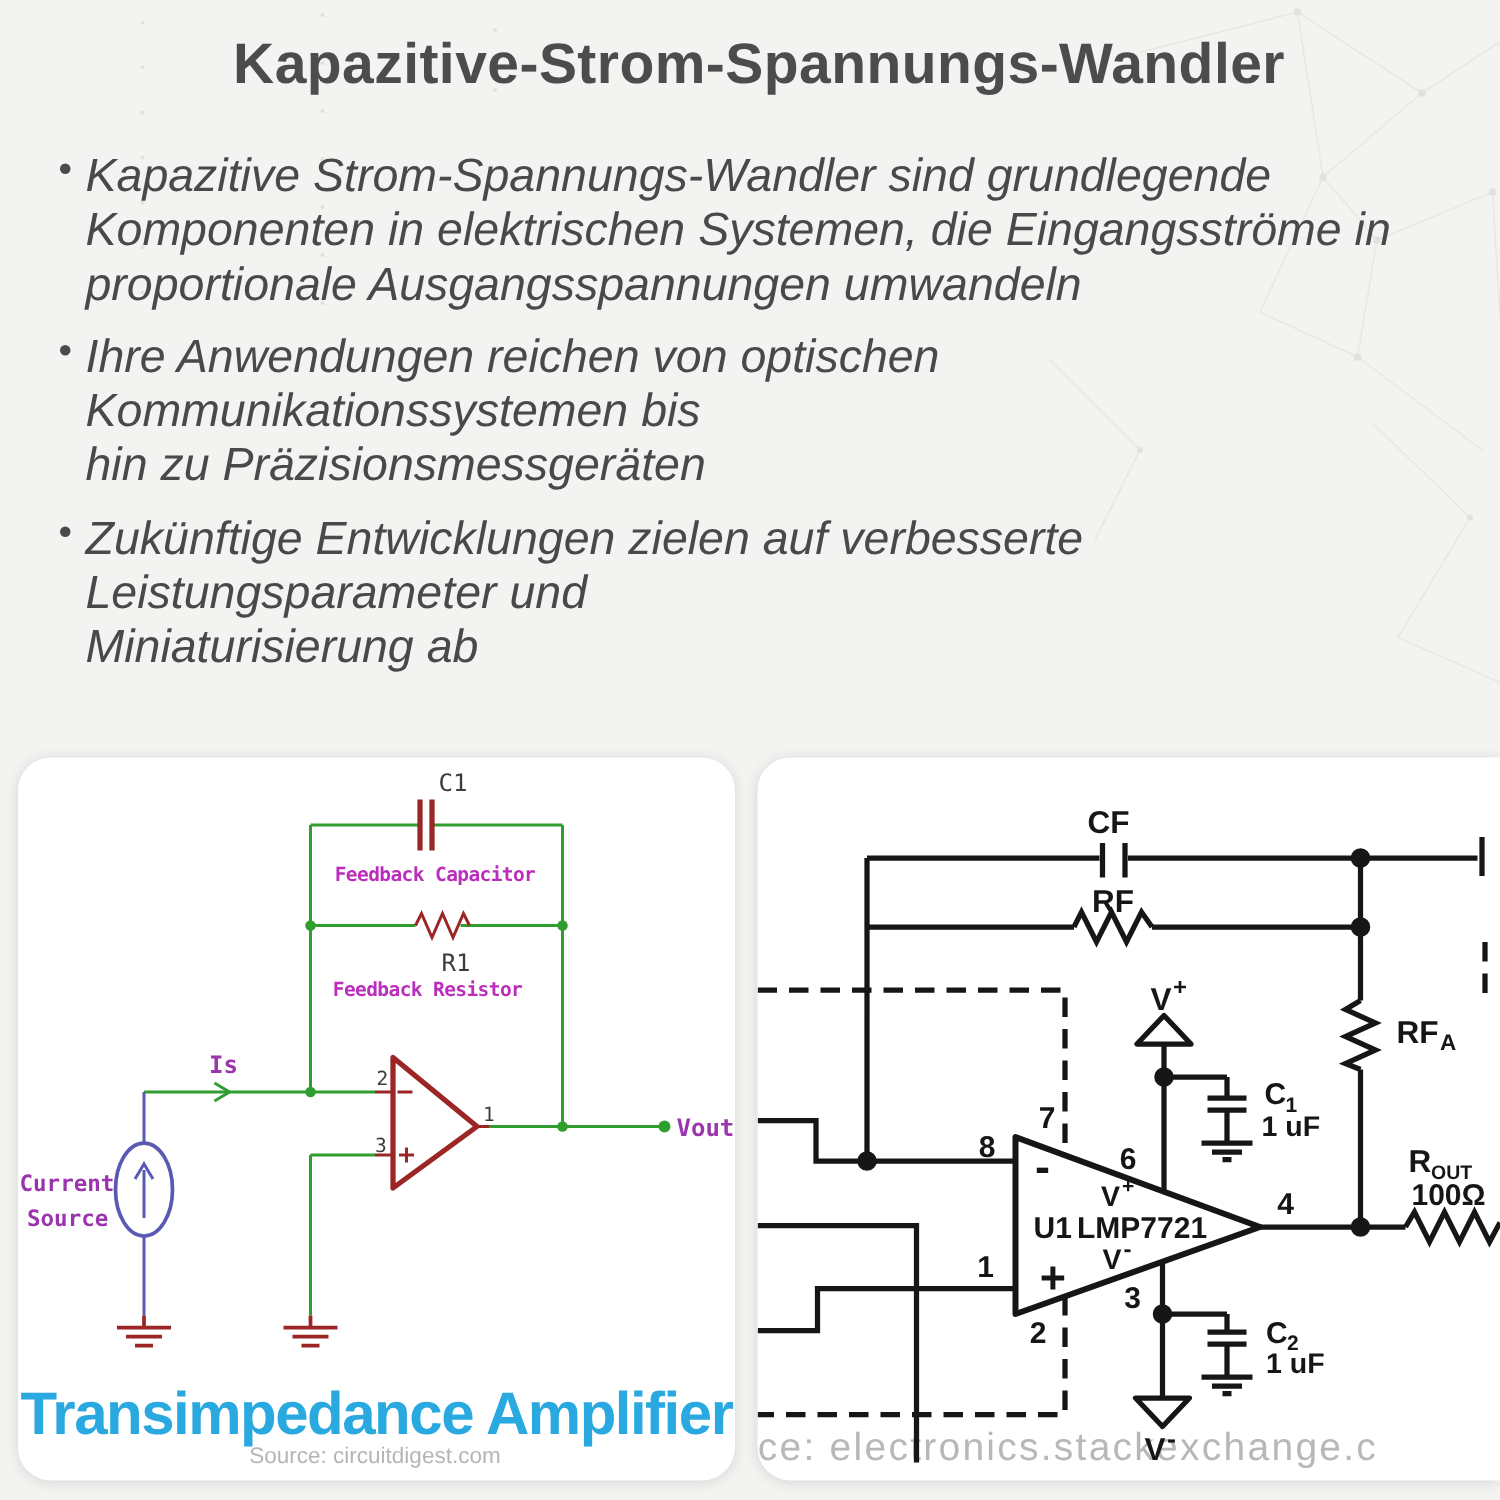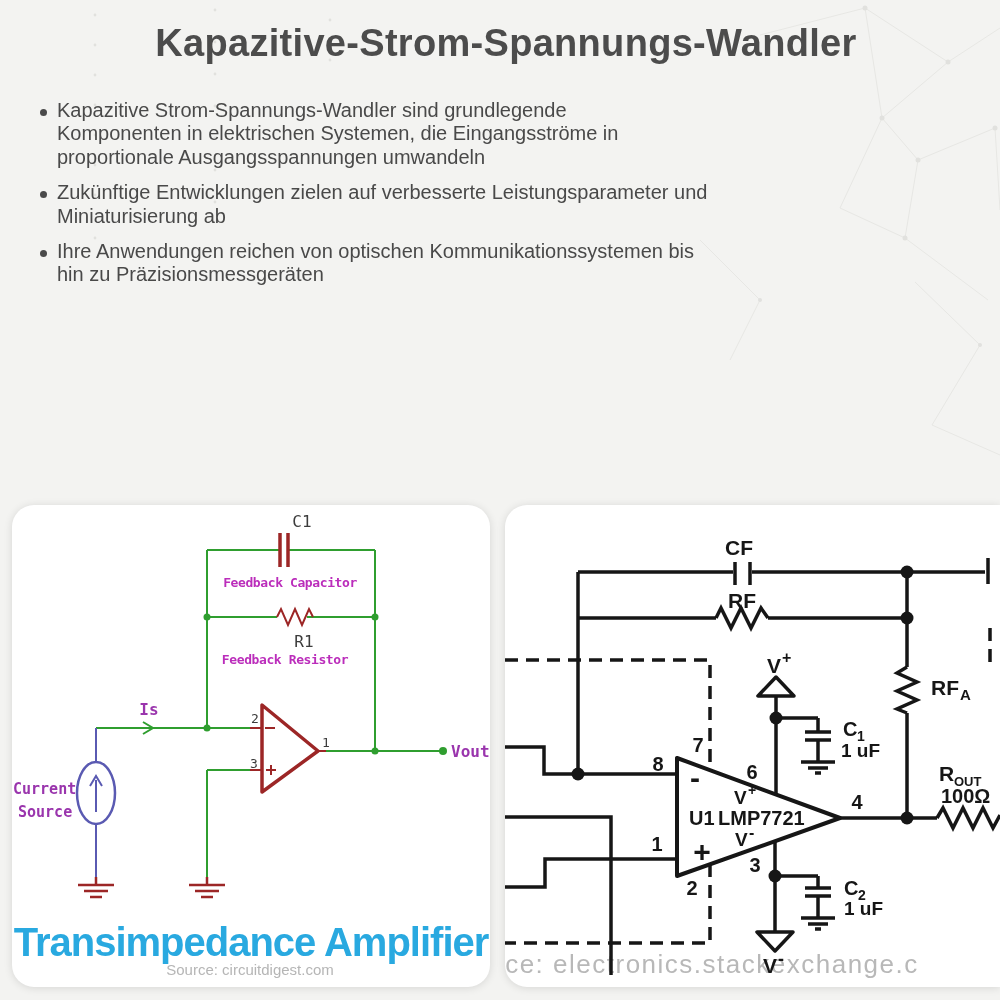--- a/index.html
+++ b/index.html
@@ -4,21 +4,21 @@
 <style>
   html,body{margin:0;padding:0;background:#f3f3f1;}
   .slide{position:relative;width:972px;height:1000px;background:#f3f3f1;overflow:hidden;
          font-family:"Liberation Sans",sans-serif;padding-left:40px;}
   .bg-pattern{position:absolute;left:0;top:0;}
   .title{position:absolute;top:22px;left:0;width:100%;text-align:center;margin:0;
          font-size:38px;font-weight:600;color:#4c4c4c;letter-spacing:.3px;}
   .bullets{position:absolute;top:99px;left:40px;width:930px;margin:0;padding:0;list-style:none;}
   .bullets li{display:flex;margin-bottom:12px;color:#494949;}
   .dot{width:7px;height:7px;border-radius:50%;background:#4a4a4a;margin:10px 10px 0 0;flex:none;}
-  .btext{font-size:20px;line-height:1.17;white-space:pre-line;font-weight:400;}
+  .btext{font-size:31px;line-height:1.17;white-space:pre-line;font-weight:400;font-style:italic;}
   .card{position:absolute;background:#fff;box-shadow:0 1px 9px rgba(0,0,0,.12);overflow:hidden;}
   .card-left{left:12px;top:505px;width:478px;height:482px;border-radius:22px;text-decoration:underline;}
   .card-right{left:505px;top:505px;width:495px;height:482px;border-radius:22px 0 0 22px;}
   svg{display:block;}
   .lc-mono{font-family:"DejaVu Sans Mono",monospace;}
   .rc-sans{font-family:"Liberation Sans",sans-serif;}
   .lc-ink{fill:#3c3c3c;}
   .lc-mag{fill:#bb2dbb;font-weight:bold;}
   .lc-pur{fill:#9a35ad;font-weight:bold;}
   .rc-ink{fill:#161616;font-weight:bold;}
@@ -71,27 +71,27 @@
 
   <ul class="bullets">
     <li>
       <span class="dot"></span>
       <span class="btext">Kapazitive Strom-Spannungs-Wandler sind grundlegende
 Komponenten in elektrischen Systemen, die Eingangsströme in
 proportionale Ausgangsspannungen umwandeln</span>
     </li>
     <li>
       <span class="dot"></span>
-      <span class="btext">Zukünftige Entwicklungen zielen auf verbesserte Leistungsparameter und
-Miniaturisierung ab</span>
+      <span class="btext">Ihre Anwendungen reichen von optischen Kommunikationssystemen bis
+hin zu Präzisionsmessgeräten</span>
     </li>
     <li>
       <span class="dot"></span>
-      <span class="btext">Ihre Anwendungen reichen von optischen Kommunikationssystemen bis
-hin zu Präzisionsmessgeräten</span>
+      <span class="btext">Zukünftige Entwicklungen zielen auf verbesserte Leistungsparameter und
+Miniaturisierung ab</span>
     </li>
   </ul>
 
   <div class="card card-left">
     <svg width="478" height="482" viewBox="0 0 478 482">
 
       <path stroke="#2f9e2f" stroke-width="2" fill="none" d="M195,45 H268 M276,45 H363 M195,45 V223 M363,45 V246 M195,112 H265 M295,112 H363
                M84,223 H238 M195,265 H238 M195,265 V372 M314,246 H431"></path>
 
       <polyline points="131,217 141,223 131,229" stroke="#2f9e2f" stroke-width="2" fill="none"></polyline>

